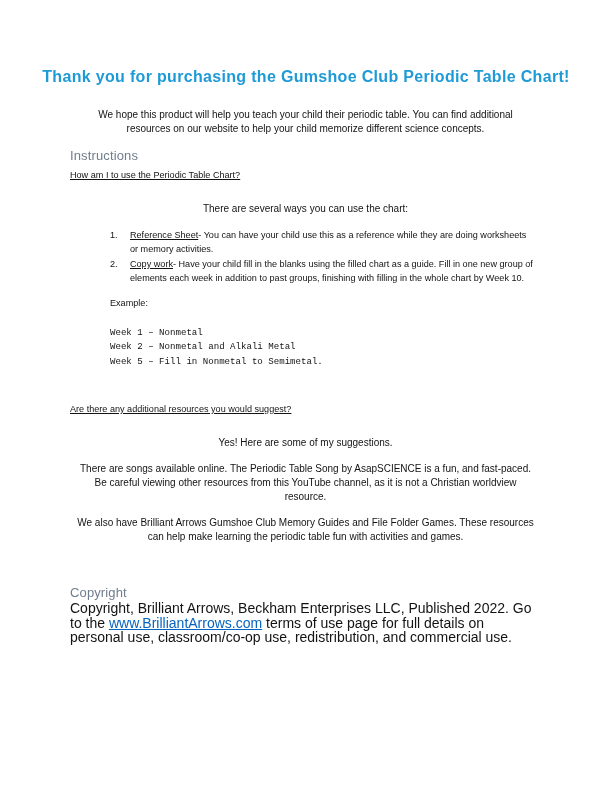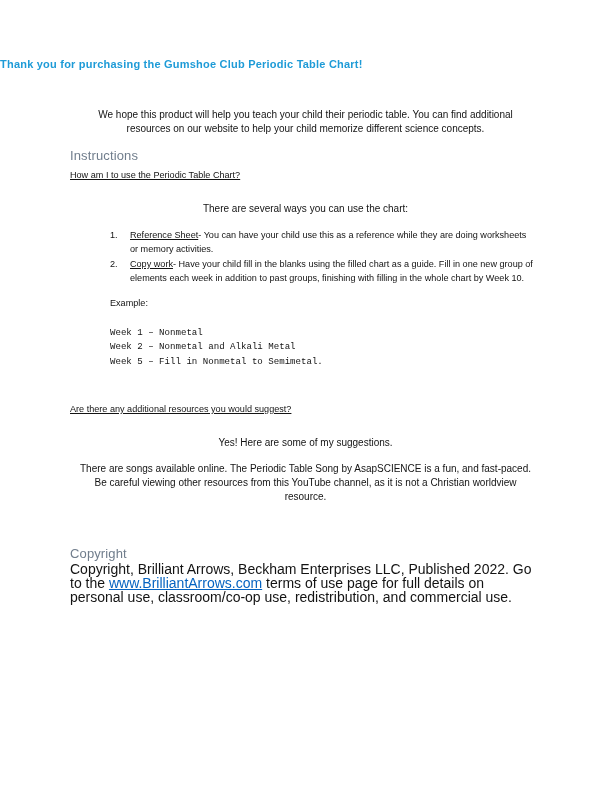--- a/index.html
+++ b/index.html
@@ -18,22 +18,23 @@
   }
   .page {
     position: absolute;
     inset: 0;
     padding: 0;
   }
   .doc-title {
     position: absolute;
     left: 0;
     right: 0;
-    top: 58px;
-    font-size: 11px;
+    top: 68px;
+    text-align: center;
+    font-size: 16px;
     font-weight: bold;
     color: #1E9BD7;
     letter-spacing: 0.02em;
   }
   .content {
     position: absolute;
     left: 70px;
     top: 108px;
     width: 466px;
   }
@@ -164,20 +165,21 @@
     <div class="spacer-md"></div>
 
     <div class="sub-q-wrap">
       <span class="sub-q">Are there any additional resources you would suggest?</span>
     </div>
 
     <p class="body">Yes! Here are some of my suggestions.</p>
 
     <p class="body">There are songs available online. The Periodic Table Song by AsapSCIENCE is a fun, and fast-paced. Be careful viewing other resources from this YouTube channel, as it is not a Christian worldview resource.</p>
 
+    <p class="body">We also have Brilliant Arrows Gumshoe Club Memory Guides and File Folder Games. These resources can help make learning the periodic table fun with activities and games.</p>
 
     <div class="spacer-lg"></div>
 
     <h2 class="section">Copyright</h2>
 
     <p class="copy-body"><span>Copyright, Brilliant Arrows, Beckham Enterprises LLC, Published 2022. Go to the </span><a class="link" href="#">www.BrilliantArrows.com</a><span> terms of use page for full details on personal use, classroom/co-op use, redistribution, and commercial use.</span></p>
 
   </div>
 </div>
 

